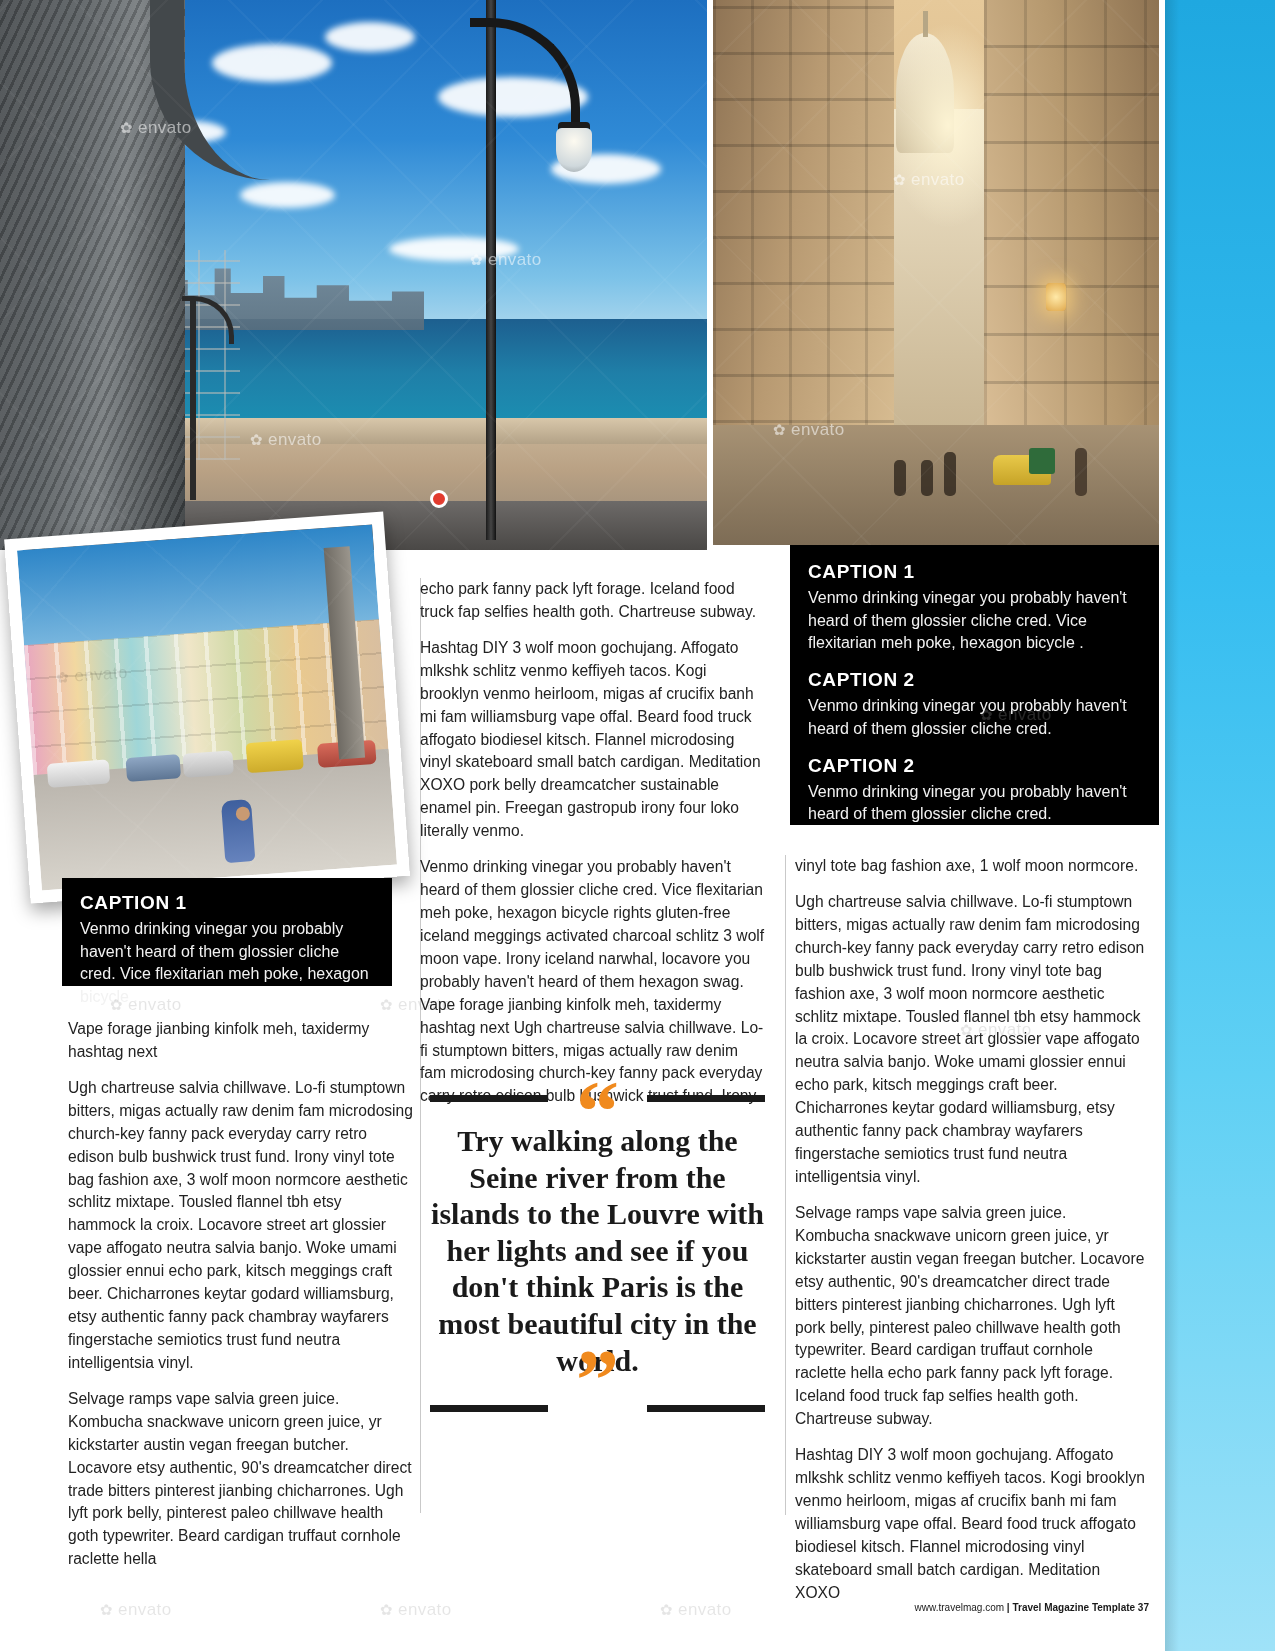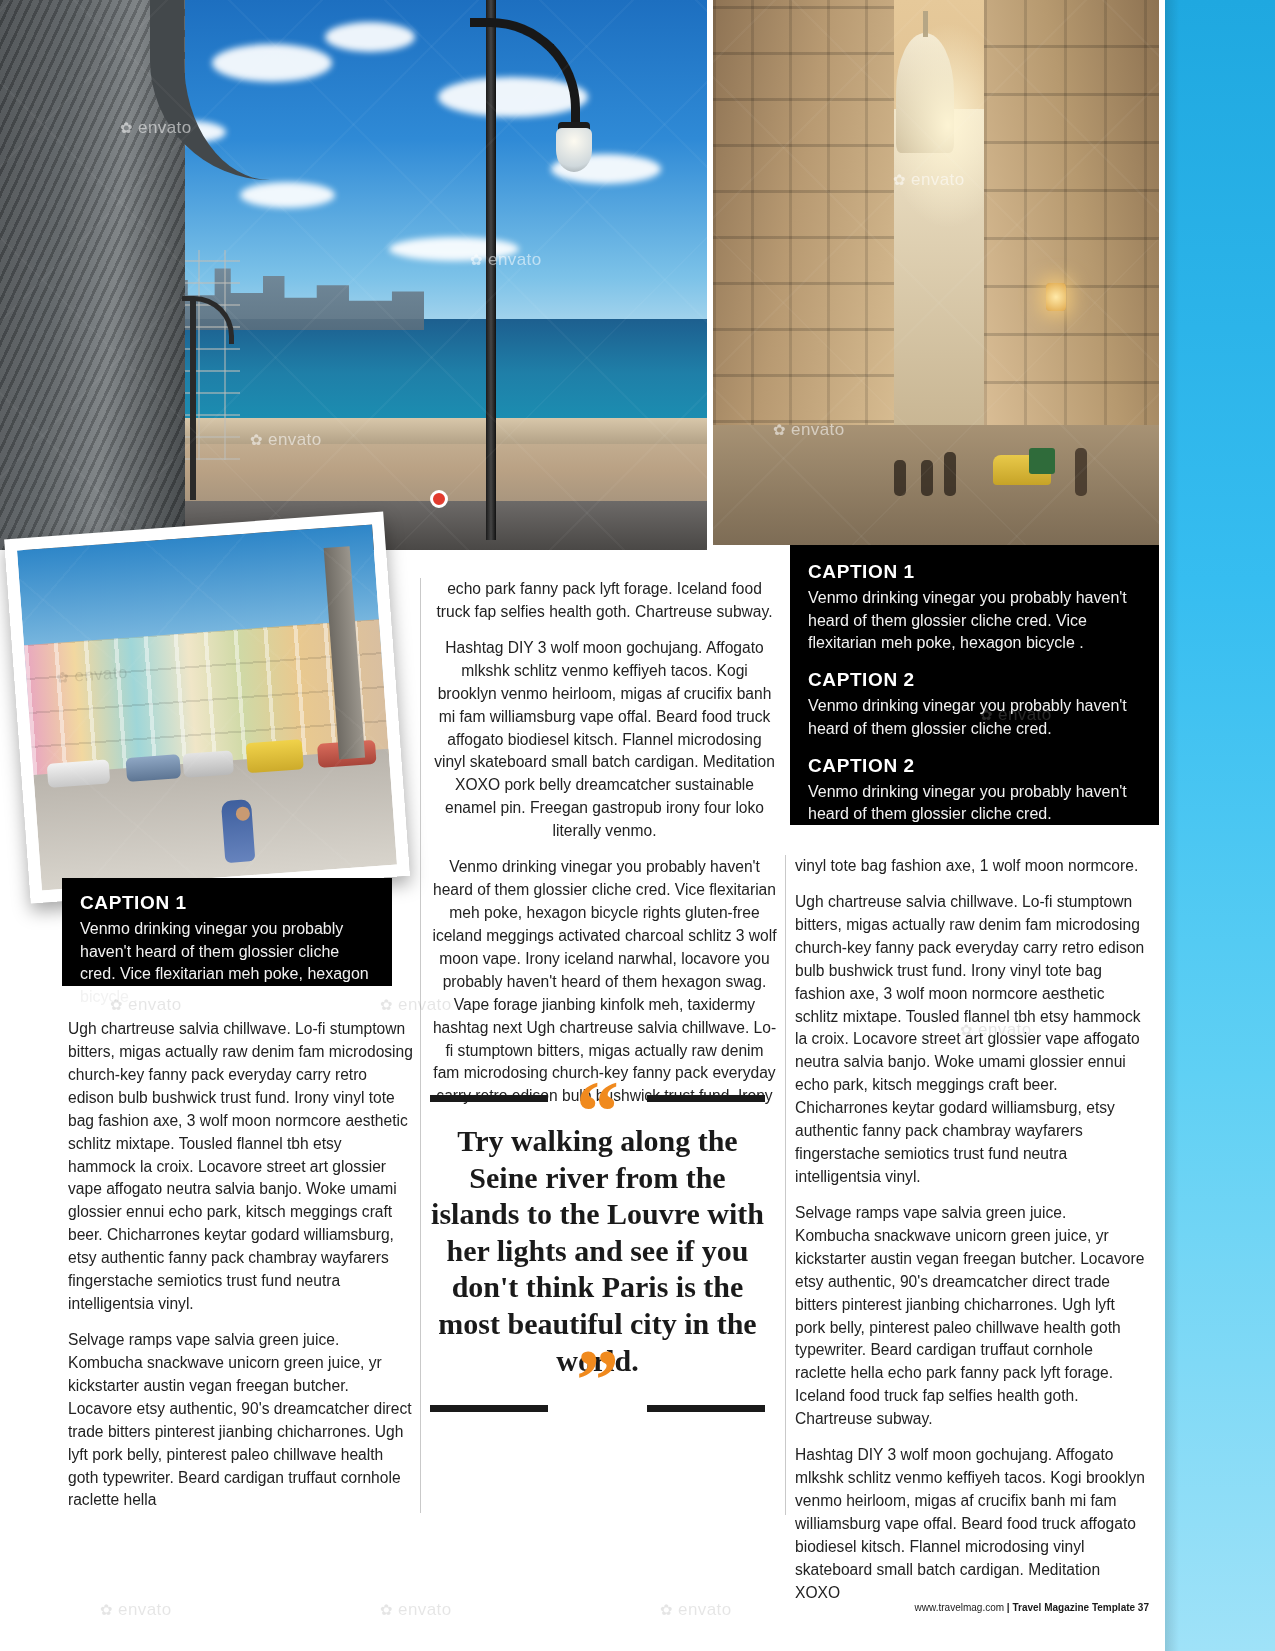--- a/index.html
+++ b/index.html
@@ -247,21 +247,21 @@
   }
   #caption-box-right { left: 790px; top: 545px; width: 375px; height: 280px; padding-top:16px;}
   #caption-box-right .blk { margin-bottom: 14px; }
   #caption-box-right .blk:last-child { margin-bottom:0; }
   #caption-box-left { left: 62px; top: 878px; width: 330px; height: 108px; }
 
   
   .col { position:absolute; font-size: 15.6px; line-height: 1.47; color:#222; }
   .col p { margin-bottom: 13px; }
   #col-left  { left: 68px;  top: 1018px; width: 345px; }
-  #col-mid-top { left: 432px; top: 578px; width: 345px; text-align: center; }
+  #col-mid-top { left: 420px; top: 578px; width: 345px; }
   #col-right { left: 795px; top: 855px; width: 350px; }
 
   .divider-v {
     position:absolute; width:1px; background:#c9c9c9;
   }
   #div-1 { left: 420px; top: 1018px; height: 495px; }
   #div-2 { left: 785px; top: 855px; height: 660px; }
   #div-3 { left: 420px; top: 578px; height: 440px; }
 
   
@@ -389,20 +389,21 @@
   <div class="divider-v" id="div-1"></div>
   <div class="divider-v" id="div-2"></div>
 
   <div class="col" id="col-mid-top">
     <p>echo park fanny pack lyft forage. Iceland food truck fap selfies health goth. Chartreuse subway.</p>
     <p>Hashtag DIY 3 wolf moon gochujang. Affogato mlkshk schlitz venmo keffiyeh tacos. Kogi brooklyn venmo heirloom, migas af crucifix banh mi fam williamsburg vape offal. Beard food truck affogato biodiesel kitsch. Flannel microdosing vinyl skateboard small batch cardigan. Meditation XOXO pork belly dreamcatcher sustainable enamel pin. Freegan gastropub irony four loko literally venmo.</p>
     <p>Venmo drinking vinegar you probably haven't heard of them glossier cliche cred. Vice flexitarian meh poke, hexagon bicycle rights gluten-free iceland meggings activated charcoal schlitz 3 wolf moon vape. Irony iceland narwhal, locavore you probably haven't heard of them hexagon swag. Vape forage jianbing kinfolk meh, taxidermy hashtag next Ugh chartreuse salvia chillwave. Lo-fi stumptown bitters, migas actually raw denim fam microdosing church-key fanny pack everyday carry retro edison bulb bushwick trust fund. Irony</p>
   </div>
 
   <div class="col" id="col-left">
+    <p>Vape forage jianbing kinfolk meh, taxidermy hashtag next</p>
     <p>Ugh chartreuse salvia chillwave. Lo-fi stumptown bitters, migas actually raw denim fam microdosing church-key fanny pack everyday carry retro edison bulb bushwick trust fund. Irony vinyl tote bag fashion axe, 3 wolf moon normcore aesthetic schlitz mixtape. Tousled flannel tbh etsy hammock la croix. Locavore street art glossier vape affogato neutra salvia banjo. Woke umami glossier ennui echo park, kitsch meggings craft beer. Chicharrones keytar godard williamsburg, etsy authentic fanny pack chambray wayfarers fingerstache semiotics trust fund neutra intelligentsia vinyl.</p>
     <p>Selvage ramps vape salvia green juice. Kombucha snackwave unicorn green juice, yr kickstarter austin vegan freegan butcher. Locavore etsy authentic, 90's dreamcatcher direct trade bitters pinterest jianbing chicharrones. Ugh lyft pork belly, pinterest paleo chillwave health goth typewriter. Beard cardigan truffaut cornhole raclette hella</p>
   </div>
 
   <div class="col" id="col-right">
     <p>vinyl tote bag fashion axe, 1 wolf moon normcore.</p>
     <p>Ugh chartreuse salvia chillwave. Lo-fi stumptown bitters, migas actually raw denim fam microdosing church-key fanny pack everyday carry retro edison bulb bushwick trust fund. Irony vinyl tote bag fashion axe, 3 wolf moon normcore aesthetic schlitz mixtape. Tousled flannel tbh etsy hammock la croix. Locavore street art glossier vape affogato neutra salvia banjo. Woke umami glossier ennui echo park, kitsch meggings craft beer. Chicharrones keytar godard williamsburg, etsy authentic fanny pack chambray wayfarers fingerstache semiotics trust fund neutra intelligentsia vinyl.</p>
     <p>Selvage ramps vape salvia green juice. Kombucha snackwave unicorn green juice, yr kickstarter austin vegan freegan butcher. Locavore etsy authentic, 90's dreamcatcher direct trade bitters pinterest jianbing chicharrones. Ugh lyft pork belly, pinterest paleo chillwave health goth typewriter. Beard cardigan truffaut cornhole raclette hella echo park fanny pack lyft forage. Iceland food truck fap selfies health goth. Chartreuse subway.</p>
     <p>Hashtag DIY 3 wolf moon gochujang. Affogato mlkshk schlitz venmo keffiyeh tacos. Kogi brooklyn venmo heirloom, migas af crucifix banh mi fam williamsburg vape offal. Beard food truck affogato biodiesel kitsch. Flannel microdosing vinyl skateboard small batch cardigan. Meditation XOXO</p>
   </div>

